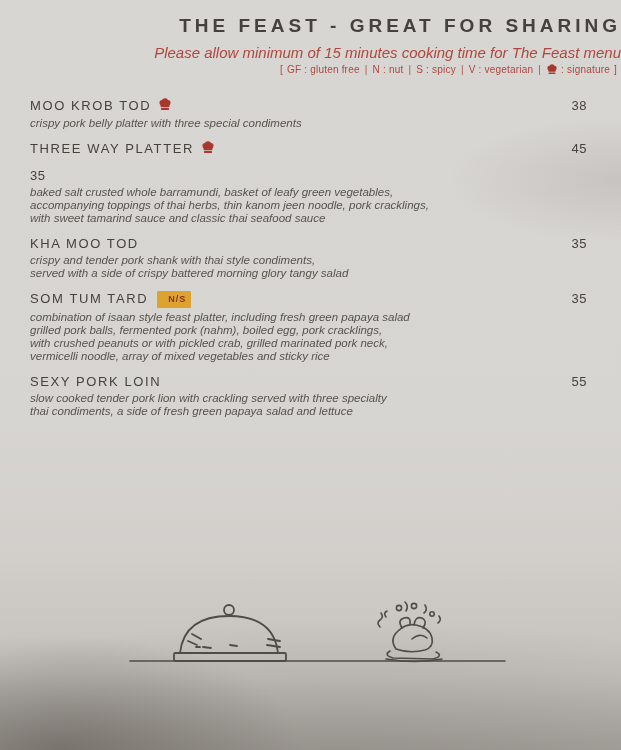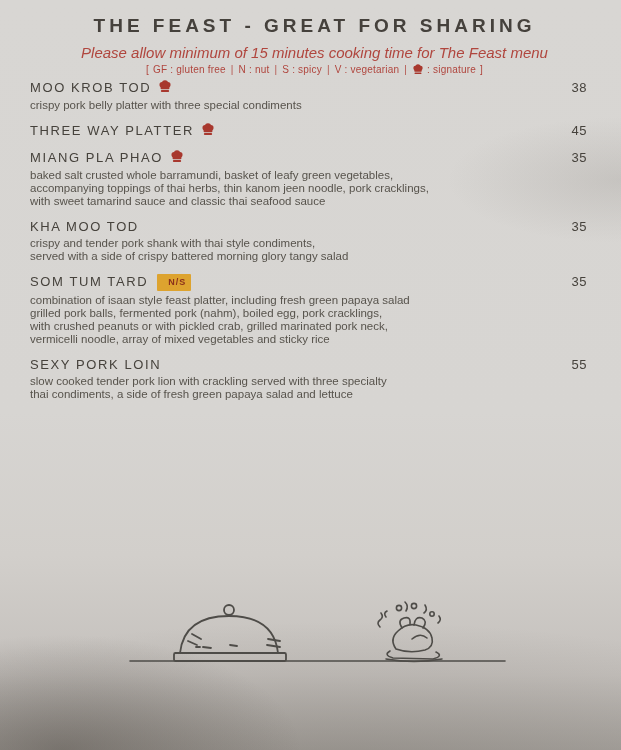--- a/index.html
+++ b/index.html
@@ -12,21 +12,21 @@
     position:relative;
     width:621px;height:750px;
     overflow:hidden;
     background:
       radial-gradient(ellipse 55% 22% at 10% 100%, rgba(66,60,54,0.42), rgba(66,60,54,0) 70%),
       radial-gradient(ellipse 130% 28% at 55% 103%, rgba(96,90,83,0.30), rgba(96,90,83,0) 72%),
       radial-gradient(ellipse 40% 12% at 100% 24%, rgba(120,114,108,0.18), rgba(120,114,108,0) 70%),
       linear-gradient(180deg,#d8d6d3 0%,#d7d5d2 55%,#d2cfcb 74%,#c4c0bc 90%,#aaa6a1 100%);
   }
   
-  .header{position:absolute;top:15px;left:8px;right:0;text-align:center;}
+  .header{position:absolute;top:15px;left:8px;right:0;text-align:right;}
   .title{
     margin:0;
     font-size:19px;font-weight:bold;letter-spacing:4px;
     color:#45413c;
   }
   .subtitle{
     margin:7px 0 0 0;
     font-size:15px;font-style:italic;
     color:#b0463e;
   }
@@ -34,41 +34,41 @@
     margin:3px 0 8px 0;
     font-size:10px;
     color:#b0463e;
     letter-spacing:0.2px;
   }
   .legend .sep{margin:0 5px;opacity:0.9;}
   .legend .colon{margin:0 3px;}
   .legend .bracket{margin:0 4px;}
   .legend-hat{display:inline-block;vertical-align:-2px;}
   
-  .items{position:absolute;top:80px;left:30px;right:34px;}
+  .items{position:absolute;top:98px;left:30px;right:34px;}
   .item{margin-bottom:11px;}
   .name-row{
     display:flex;justify-content:space-between;align-items:baseline;
     line-height:15px;margin-bottom:3px;
   }
   .name{
     margin:0;font-size:13px;font-weight:normal;letter-spacing:1.6px;
     color:#46423c;
   }
   .price{
     font-size:13px;color:#46423c;letter-spacing:0.5px;text-align:center;
   }
   .hat{display:inline-block;vertical-align:-1px;margin-left:7px;}
   .badge{
     display:inline-block;vertical-align:1px;margin-left:9px;
     background:#dda32f;color:#8a301c;
     font-size:9px;font-weight:bold;letter-spacing:1px;
     padding:1px 5px 1px 11px;border-radius:1px;
   }
-  .desc{margin:0;font-size:11.5px;line-height:13px;color:#57534c;}
+  .desc{margin:0;font-size:11.5px;font-style:italic;line-height:13px;color:#57534c;}
   .desc .line{display:block;}
   .redaction{
     display:inline-block;vertical-align:-2px;
     width:108px;height:11px;margin-left:4px;
     background:#17130f;
     border-radius:7px 9px 8px 6px / 5px 8px 6px 9px;
     transform:rotate(-1.2deg);
     position:relative;
   }
   .redaction::after{
@@ -130,29 +130,20 @@
                   <rect x="2.9" y="5.6" width="10.2" height="5" rx="1"></rect>
                   <rect x="3.3" y="11.6" width="9.4" height="2.2" rx="0.9"></rect>
                 </g>
               </svg></span></h2>
         <span class="price">45</span>
       </div>
     </section>
 
     <section class="item">
       <div class="name-row">
-        <h2 class="name"><span>MIANG PLA PHAO</span><span class="hat"><svg width="14" height="13" viewBox="0 0 16 15">
-                <g fill="#a8382e">
-                  <circle cx="4.6" cy="5.4" r="3"></circle>
-                  <circle cx="8" cy="3.9" r="3.6"></circle>
-                  <circle cx="11.4" cy="5.4" r="3"></circle>
-                  <rect x="2.9" y="5.6" width="10.2" height="5" rx="1"></rect>
-                  <rect x="3.3" y="11.6" width="9.4" height="2.2" rx="0.9"></rect>
-                </g>
-              </svg></span></h2>
         <span class="price">35</span>
       </div>
       <p class="desc">
         <span class="line">baked salt crusted whole barramundi, basket of leafy green vegetables,</span>
         <span class="line">accompanying toppings of thai herbs, thin kanom jeen noodle, pork cracklings,</span>
         <span class="line">with sweet tamarind sauce and classic thai seafood sauce</span>
       </p>
     </section>
 
     <section class="item">

